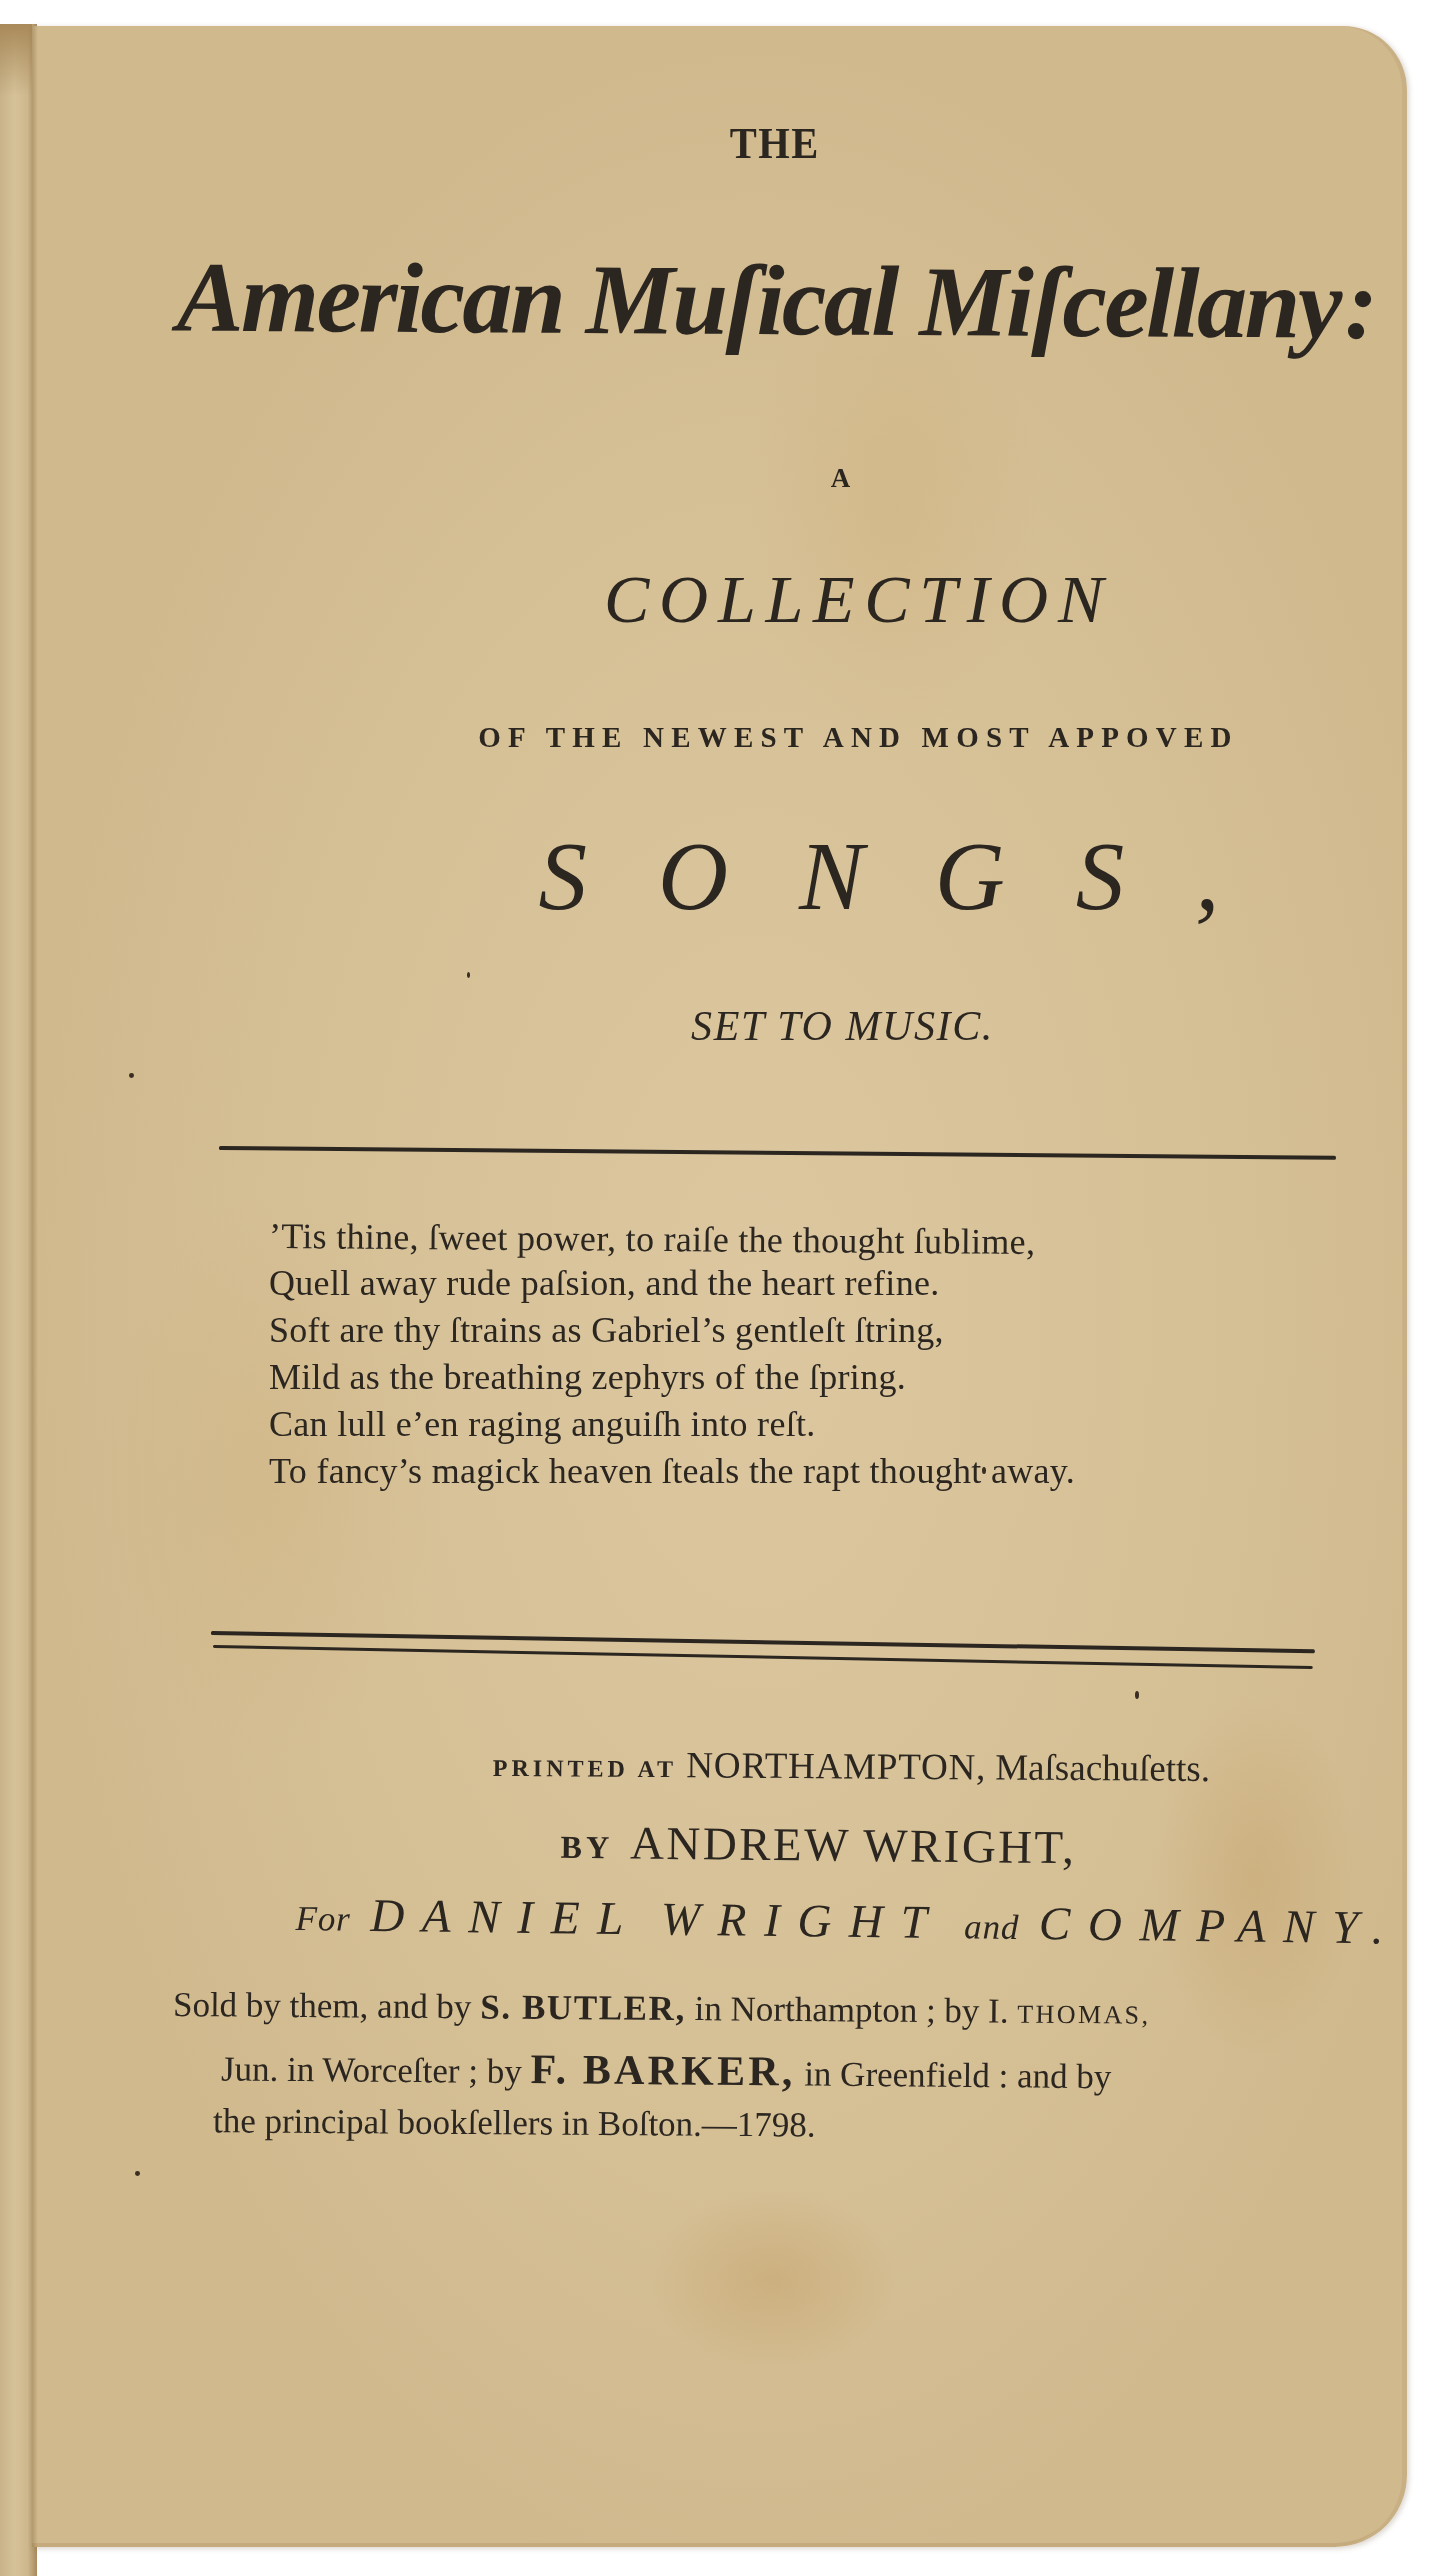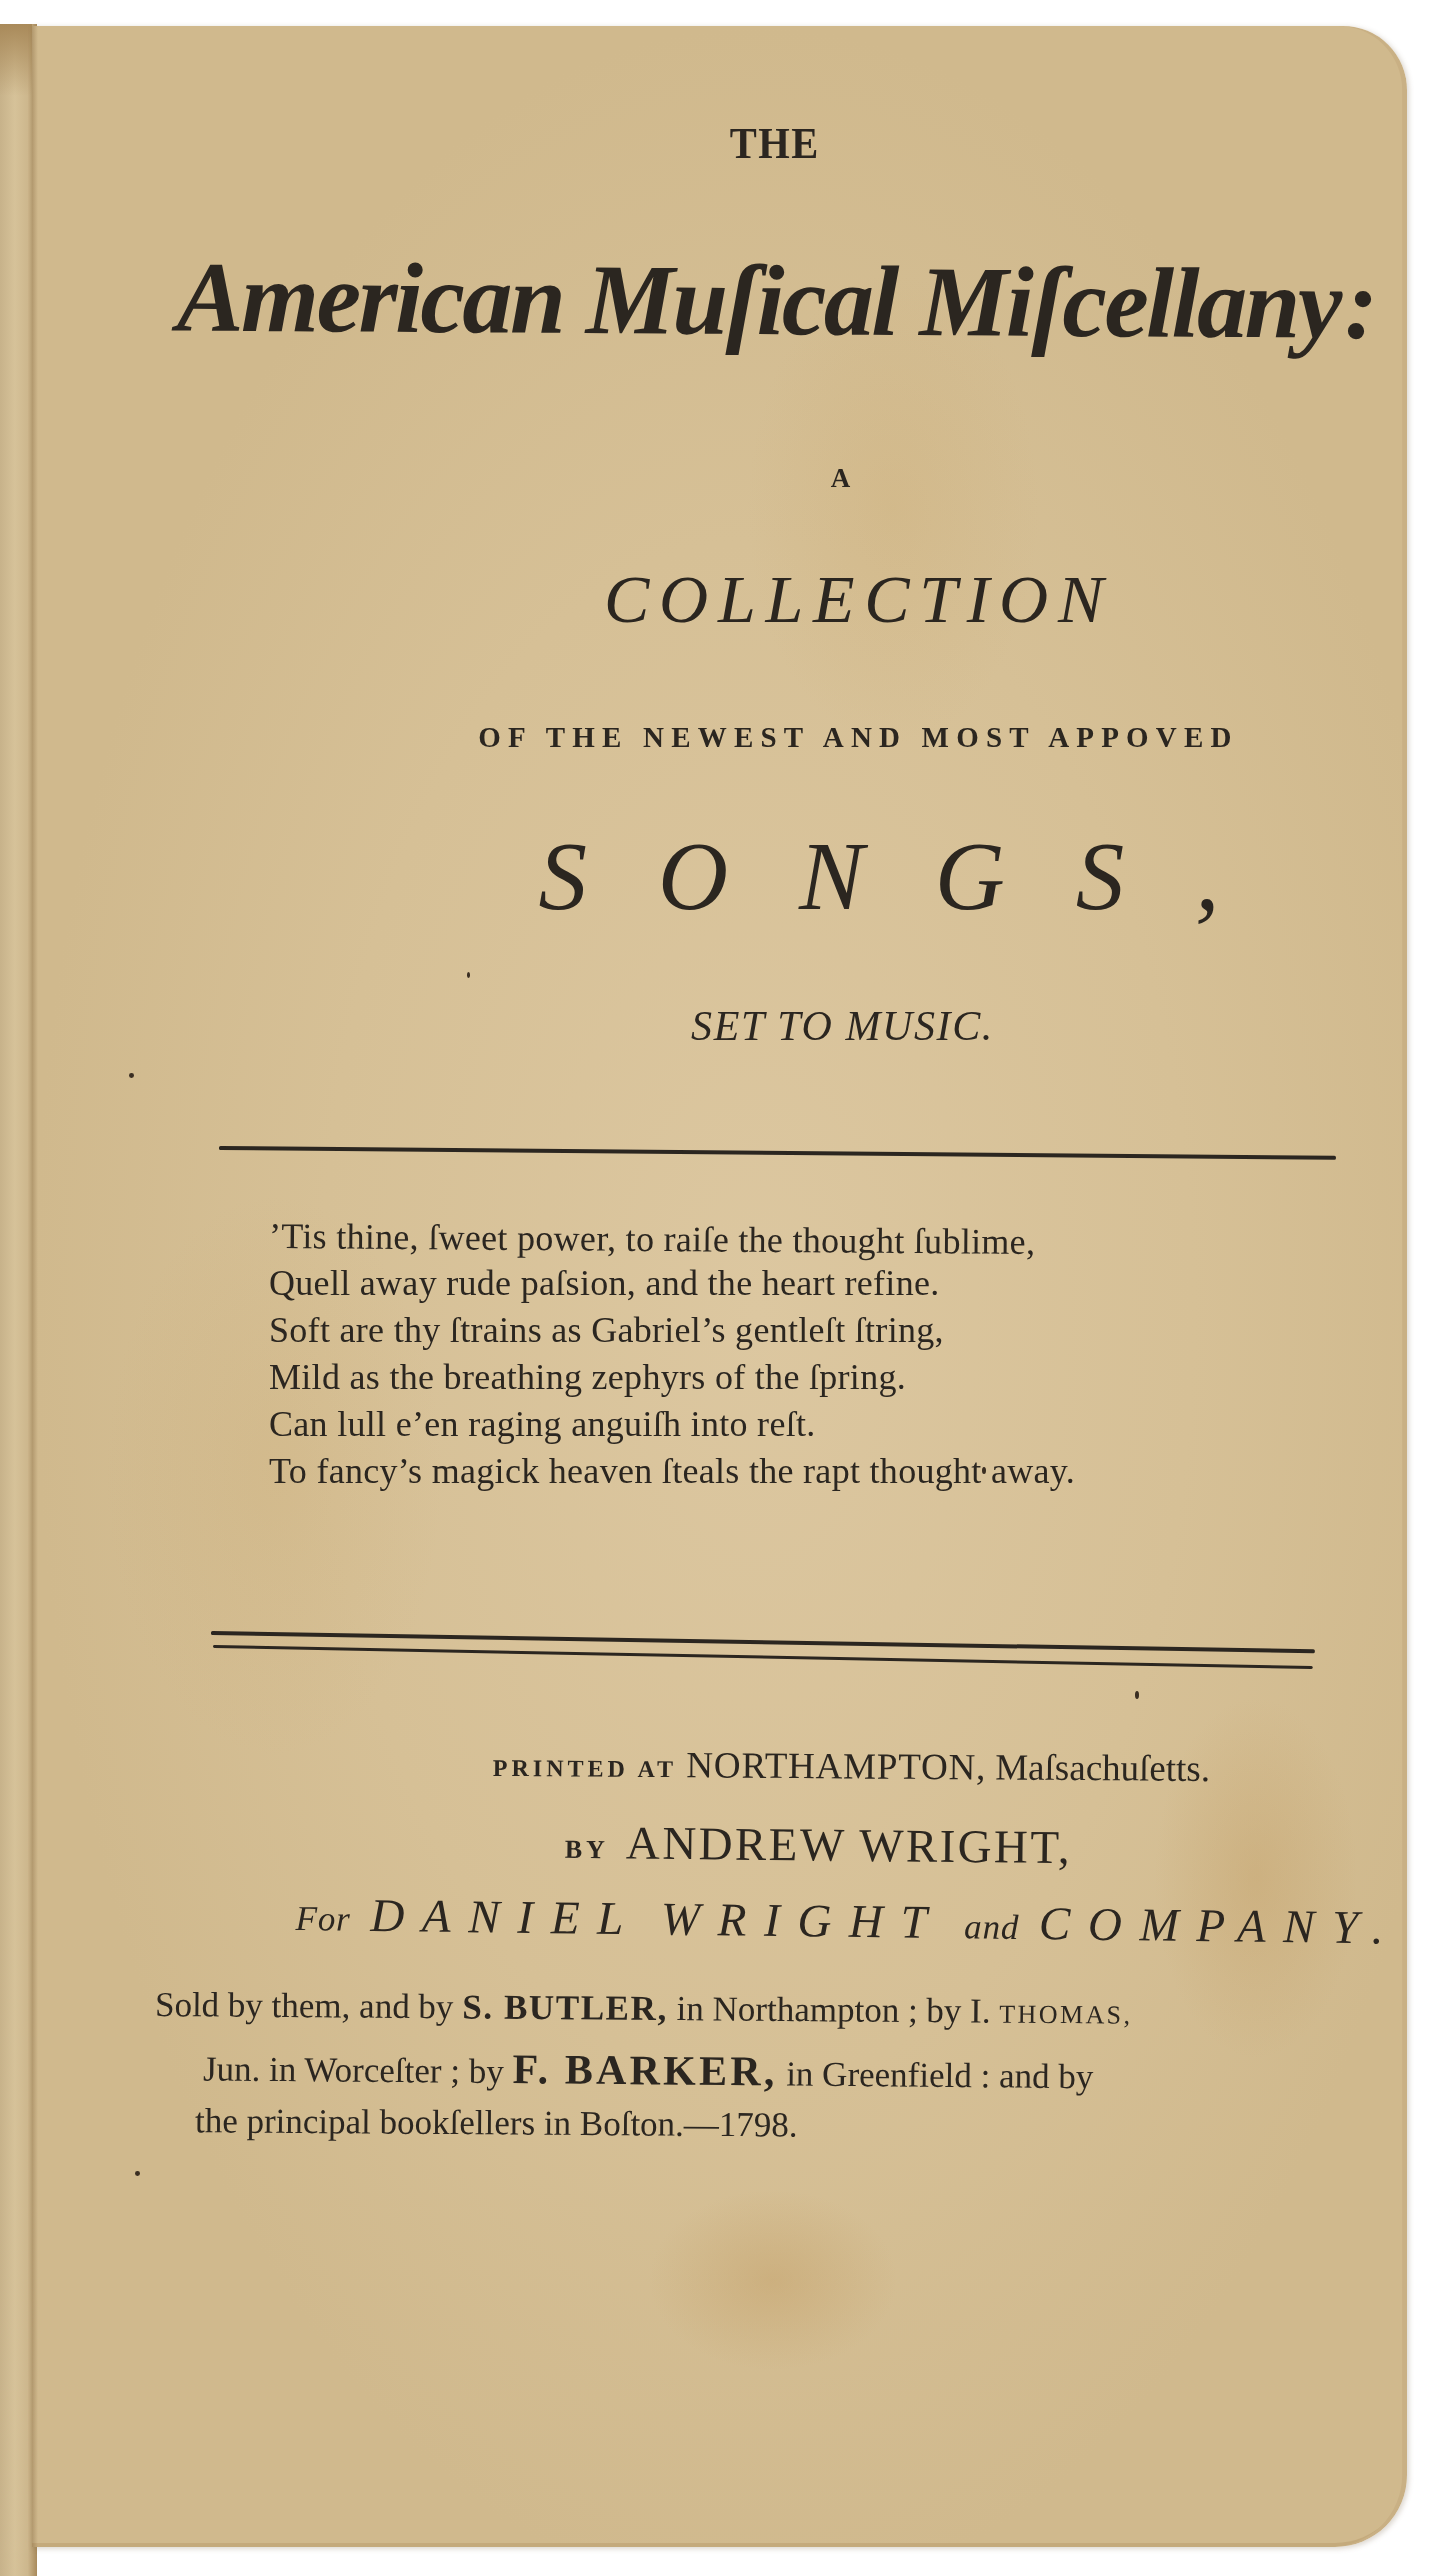--- a/index.html
+++ b/index.html
@@ -167,35 +167,35 @@
     }
     .imprint-1 .sc { font-size: 24px; font-weight: bold; letter-spacing: 4px; }
     .imprint-1 .caps { letter-spacing: 0.8px; }
     .imprint-2 {
       top: 1821px;
       font-size: 47px;
       letter-spacing: 2.4px;
       padding-left: 97px;
       transform: rotate(0.6deg);
     }
-    .imprint-2 .sc { font-size: 26px; font-weight: bold; letter-spacing: 4px; margin-right: 17px; }
+    .imprint-2 .sc { font-size: 32px; font-weight: bold; letter-spacing: 4px; margin-right: 17px; }
     .imprint-3 {
       top: 1897px;
       font-size: 47px;
       font-style: italic;
       letter-spacing: 8px;
       padding-left: 127px;
       transform: rotate(0.7deg);
     }
     .imprint-3 .small { font-size: 35px; letter-spacing: 0.8px; }
     .imprint-3 .cap { letter-spacing: 17.7px; }
 
     .sold {
       position: absolute;
-      left: 155px;
+      left: 173px;
       top: 1976px;
       width: 1191px;
       font-size: 35px;
       line-height: 58px;
     }
     .sold .sl { white-space: nowrap; display: block; }
     .sold .sl:nth-child(1) { transform: rotate(0.45deg); transform-origin: left center; }
     .sold .sl:nth-child(2) { padding-left: 48px; transform: rotate(0.5deg); transform-origin: left center; }
     .sold .sl:nth-child(3) { padding-left: 40px; margin-top: -6.4px; transform: rotate(0.4deg); transform-origin: left center; }
     .sold .b { font-weight: bold; letter-spacing: 1.6px; }

